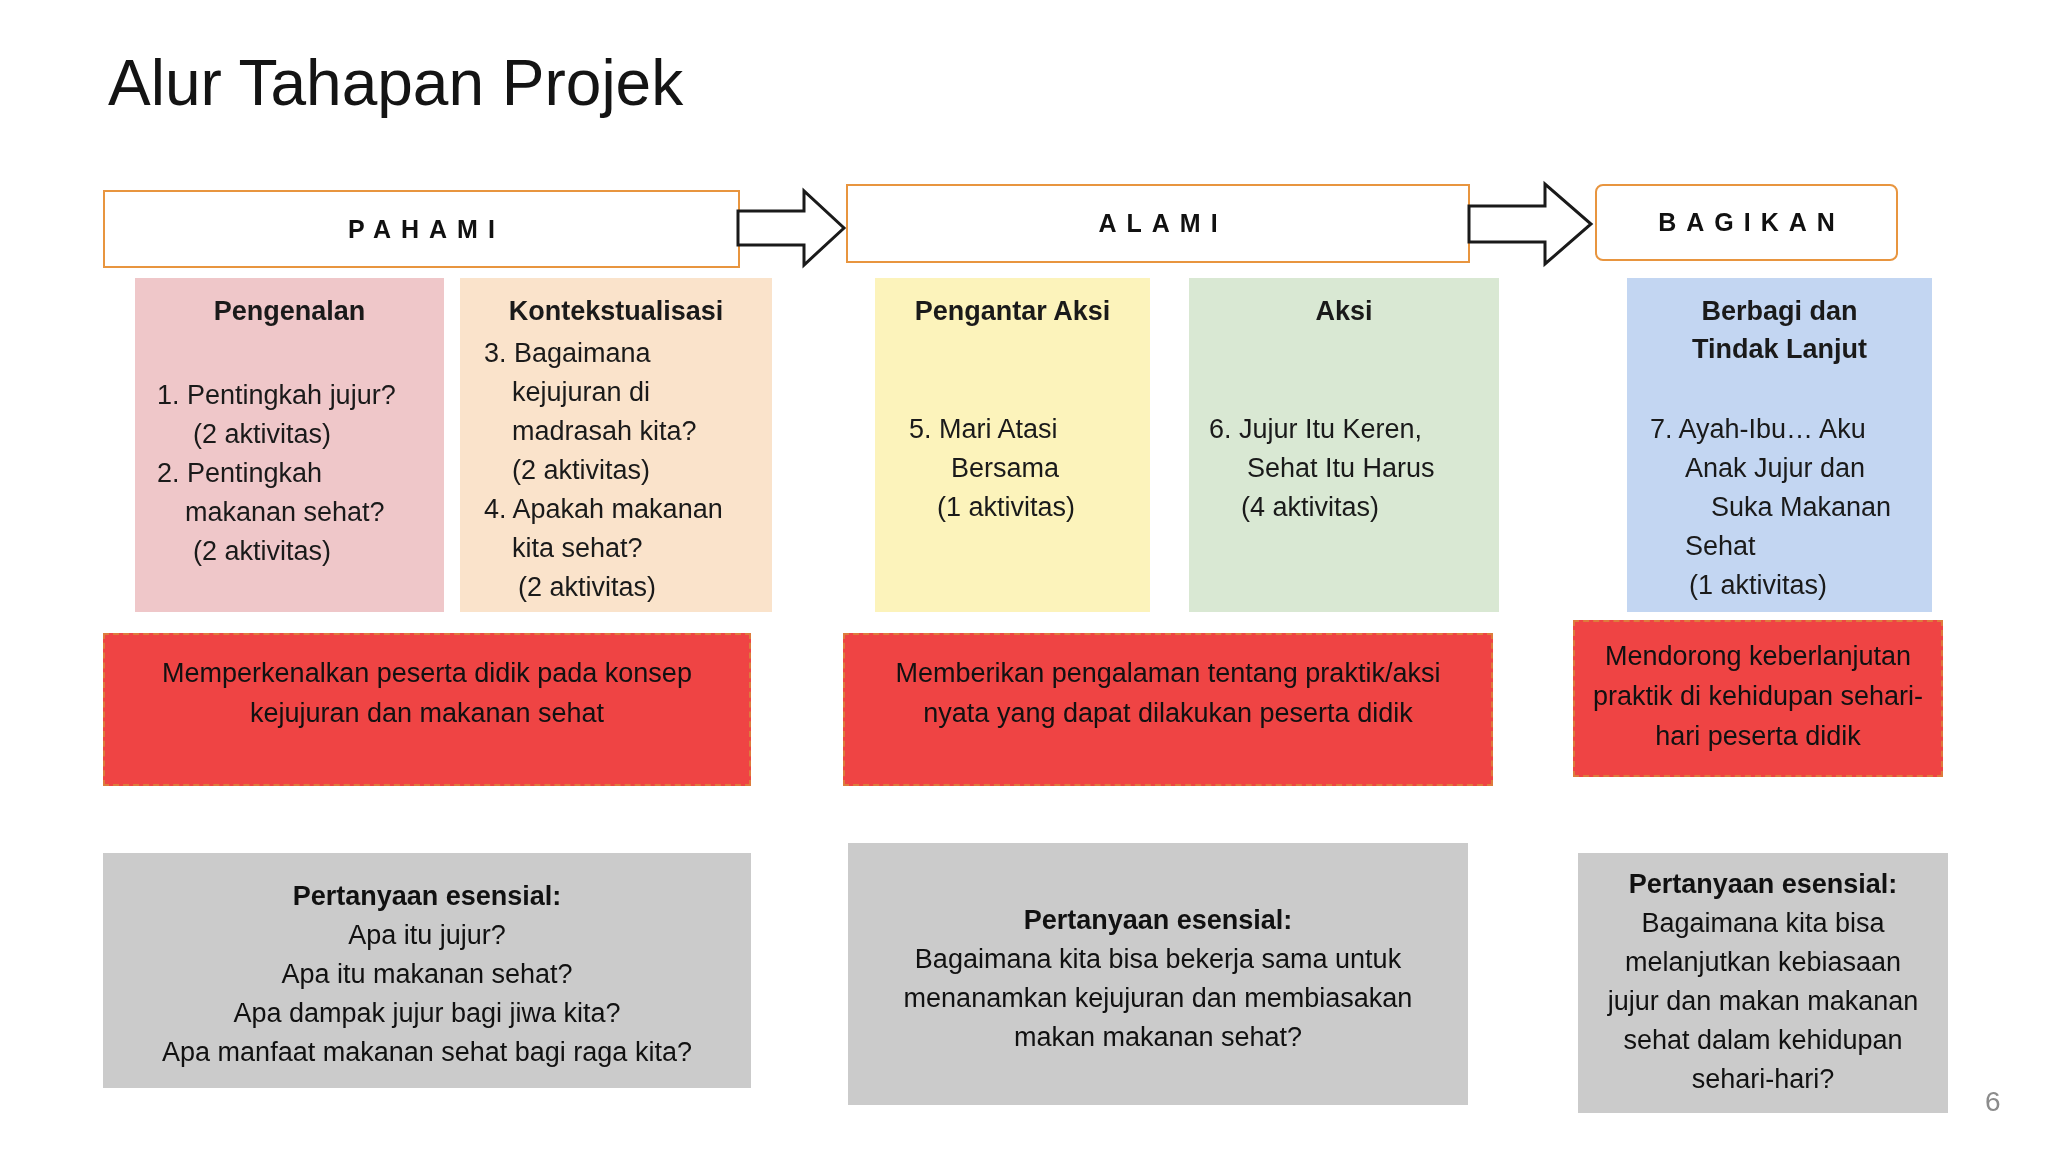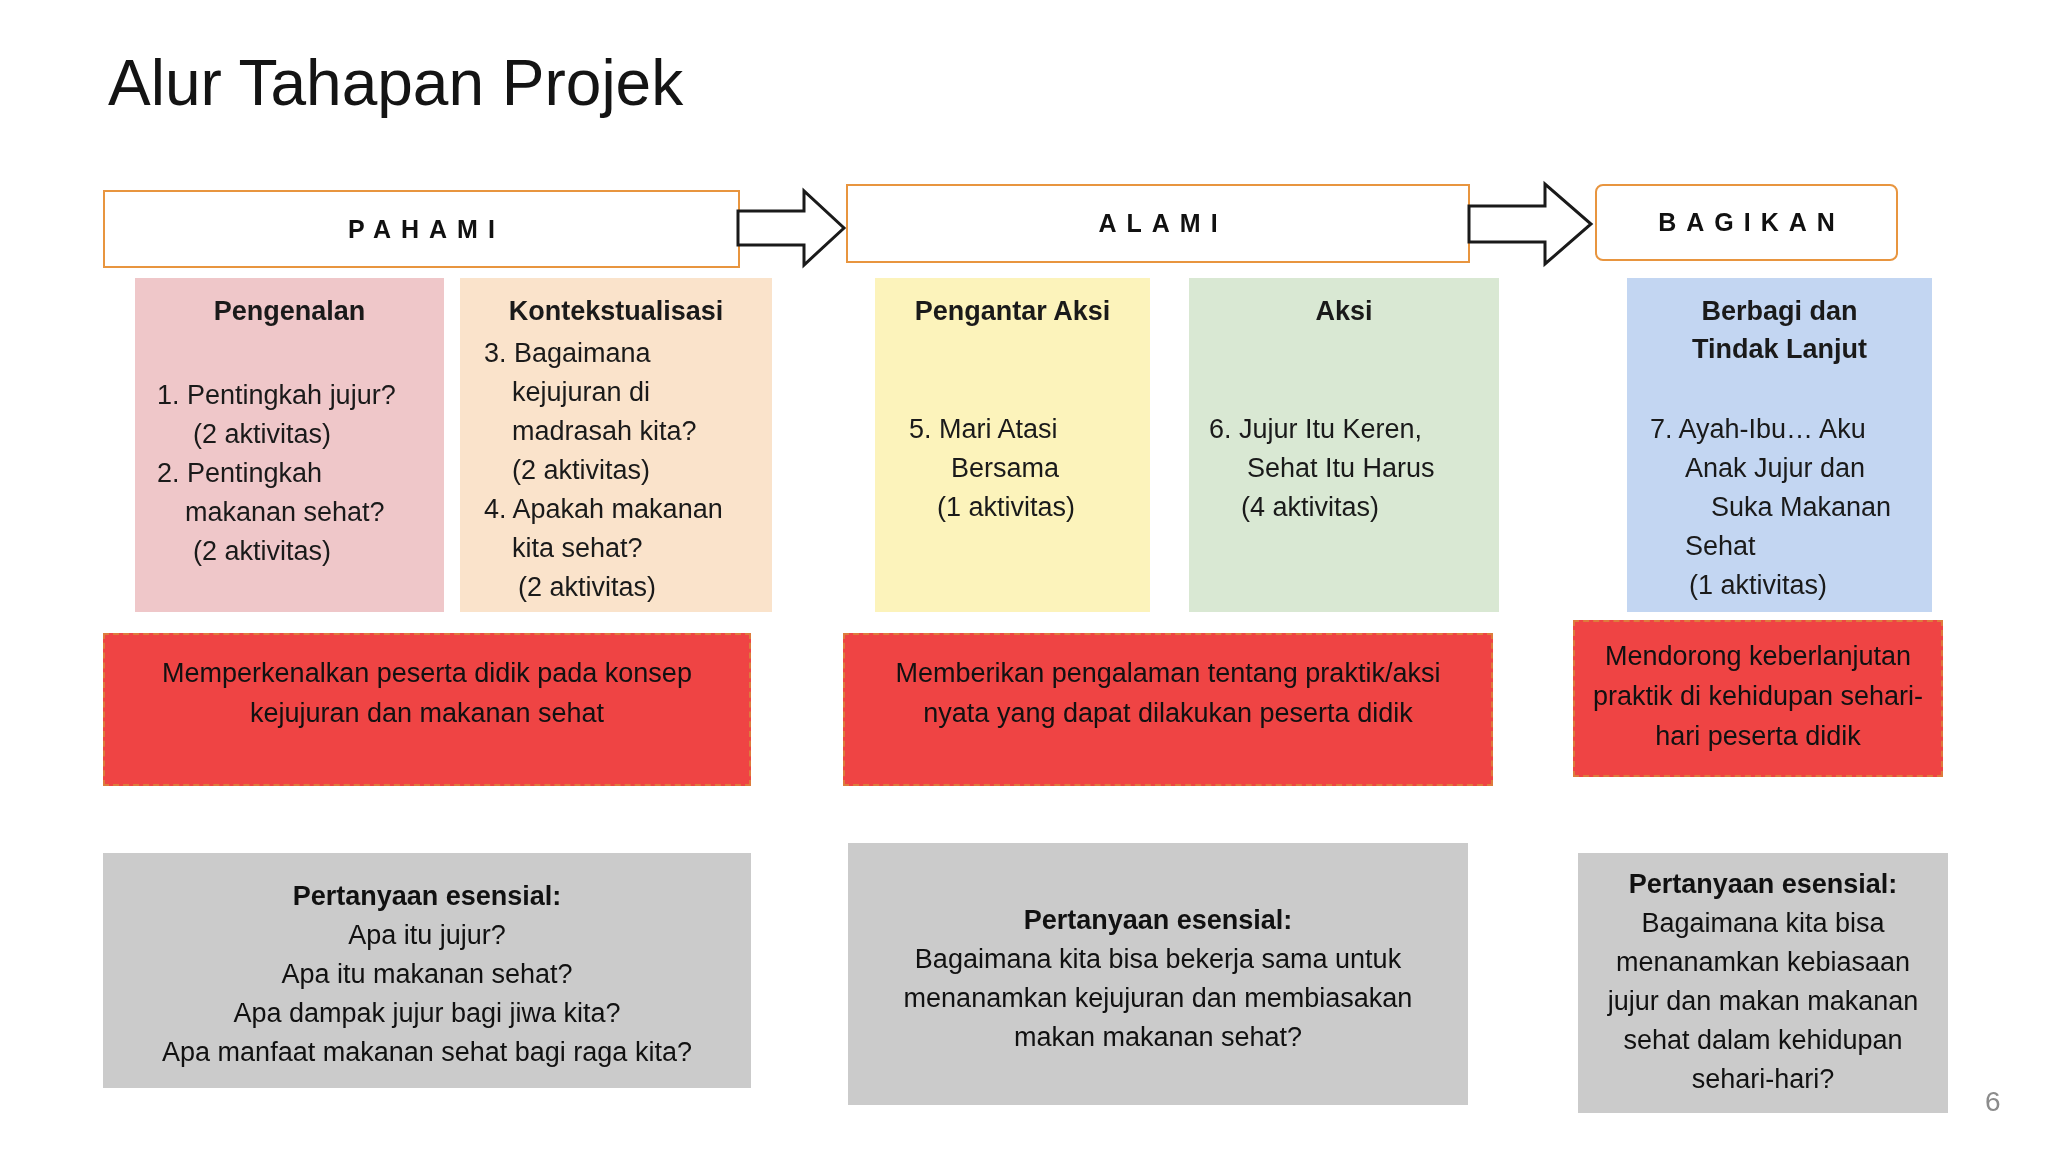--- a/index.html
+++ b/index.html
@@ -152,21 +152,21 @@
   <div class="gray gray1">
     <div class="gray-heading">Pertanyaan esensial:</div>
     <div>Bagaimana kita bisa bekerja sama untuk</div>
     <div>menanamkan kejujuran dan membiasakan</div>
     <div>makan makanan sehat?</div>
   </div>
 
   <div class="gray gray2">
     <div class="gray-heading">Pertanyaan esensial:</div>
     <div>Bagaimana kita bisa</div>
-    <div>menanamkan kebiasaan</div>
+    <div>melanjutkan kebiasaan</div>
     <div>jujur dan makan makanan</div>
     <div>sehat dalam kehidupan</div>
     <div>sehari-hari?</div>
   </div>
 
   <div class="pagenum">6</div>
 
 </div>
 
 </body></html>

